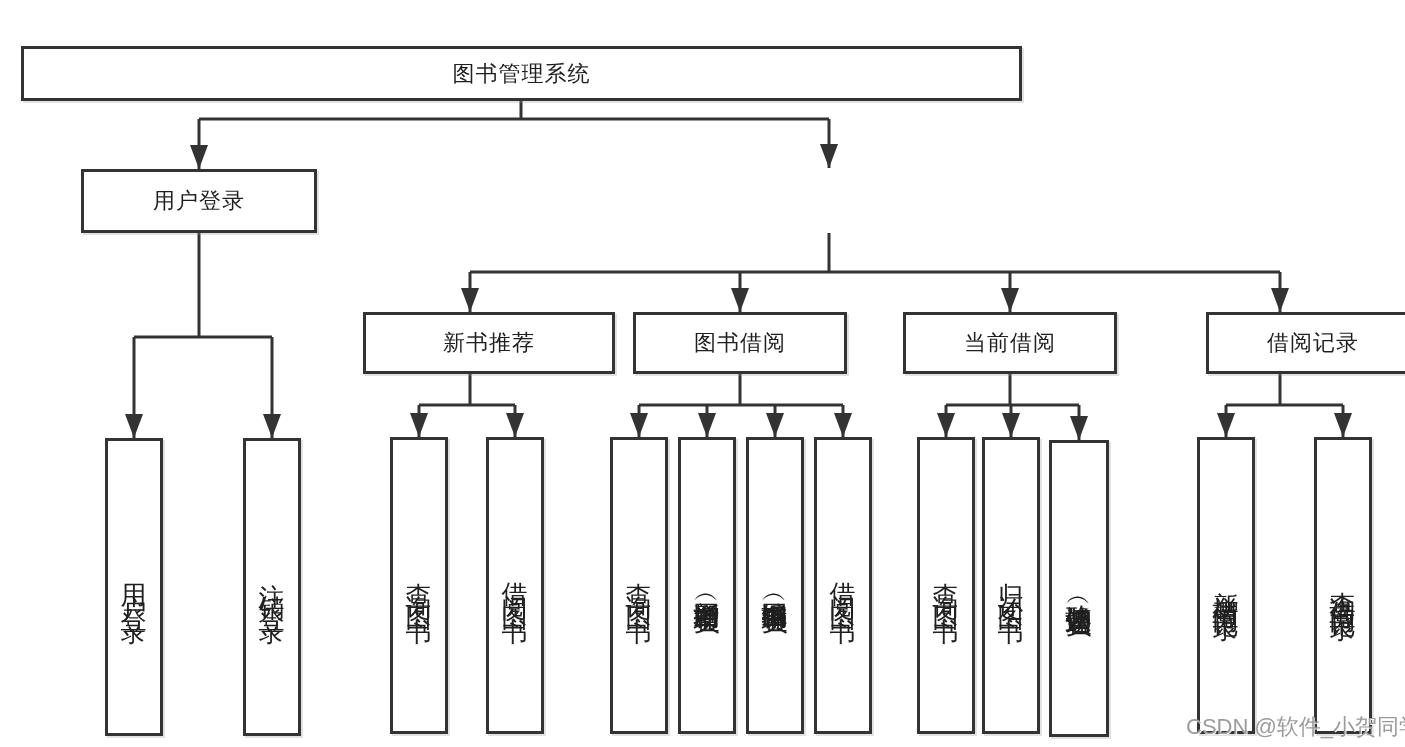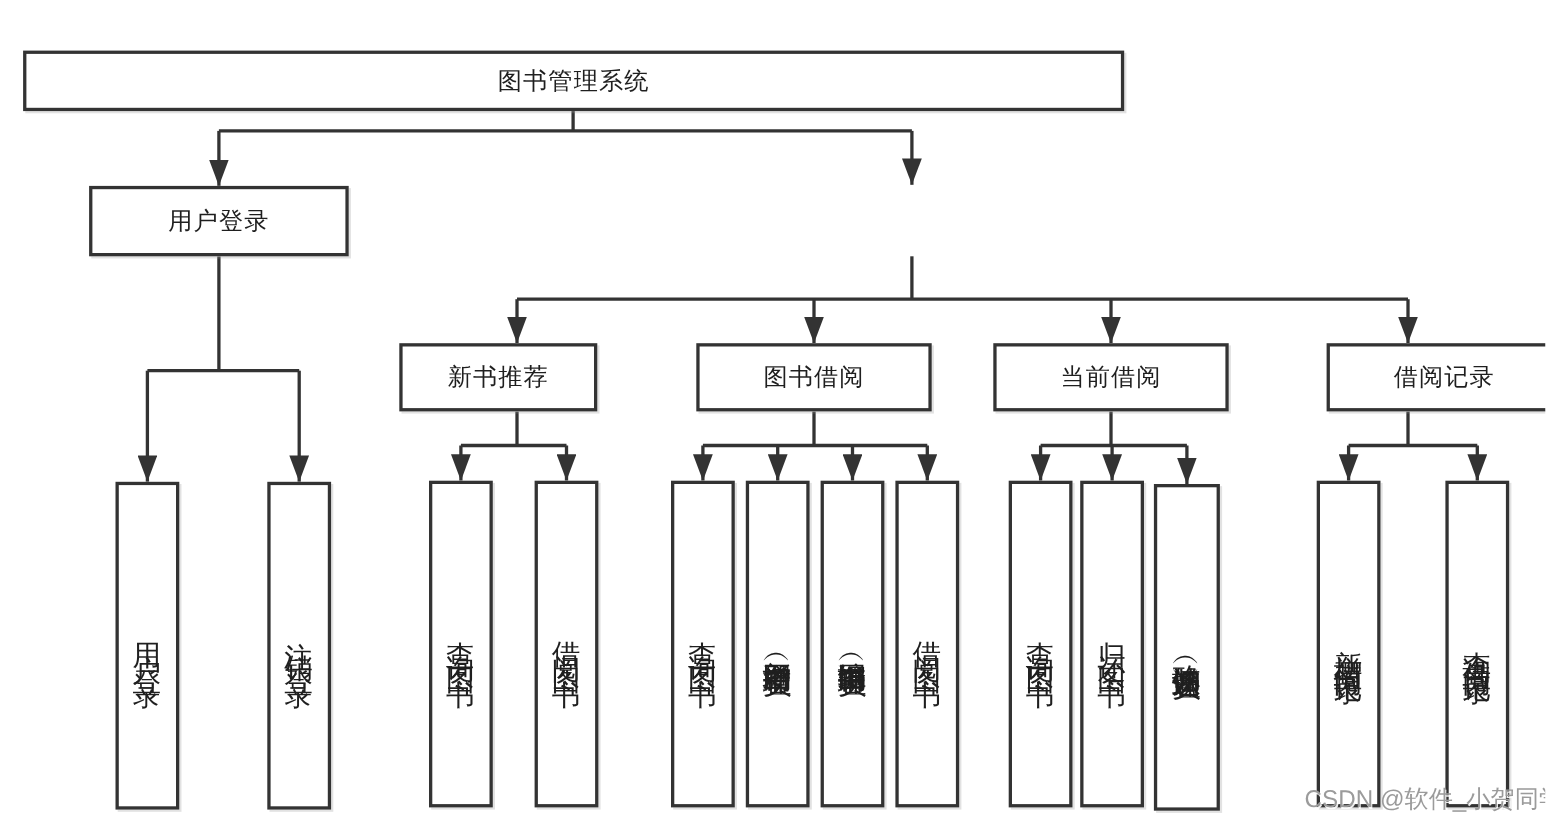--- a/index.html
+++ b/index.html
@@ -44,21 +44,21 @@
     line-height: 1;
   }
   .ls-4 { letter-spacing: 12px; }
   .ls-6 { letter-spacing: 5px;  }
   .ls-8 { letter-spacing: 1px;  }
 
   
   .root   { left: 21px;   top: 14px;  width: 1001px; height: 55px; margin-top: 32px; }
   .l2a    { left: 81px;   top: 169px; width: 236px;  height: 64px; }
   .l2b    { left: 712px;  top: 168px; width: 235px;  height: 65px; }
-  .l3a    { left: 363px;  top: 312px; width: 180px;  height: 62px; }
+  .l3a    { left: 363px;  top: 312px; width: 252px;  height: 62px; }
   .l3b    { left: 633px;  top: 312px; width: 214px;  height: 62px; }
   .l3c    { left: 903px;  top: 312px; width: 214px;  height: 62px; }
   .l3d    { left: 1173px; top: 312px; width: 214px;  height: 62px; margin-left: 33px; }
 
   
   .lf1  { left: 105px;  top: 438px; width: 58px; height: 298px; }
   .lf2  { left: 243px;  top: 438px; width: 58px; height: 298px; }
   .lf3  { left: 390px;  top: 437px; width: 58px; height: 297px; }
   .lf4  { left: 486px;  top: 437px; width: 58px; height: 297px; }
   .lf5  { left: 610px;  top: 437px; width: 58px; height: 297px; }

